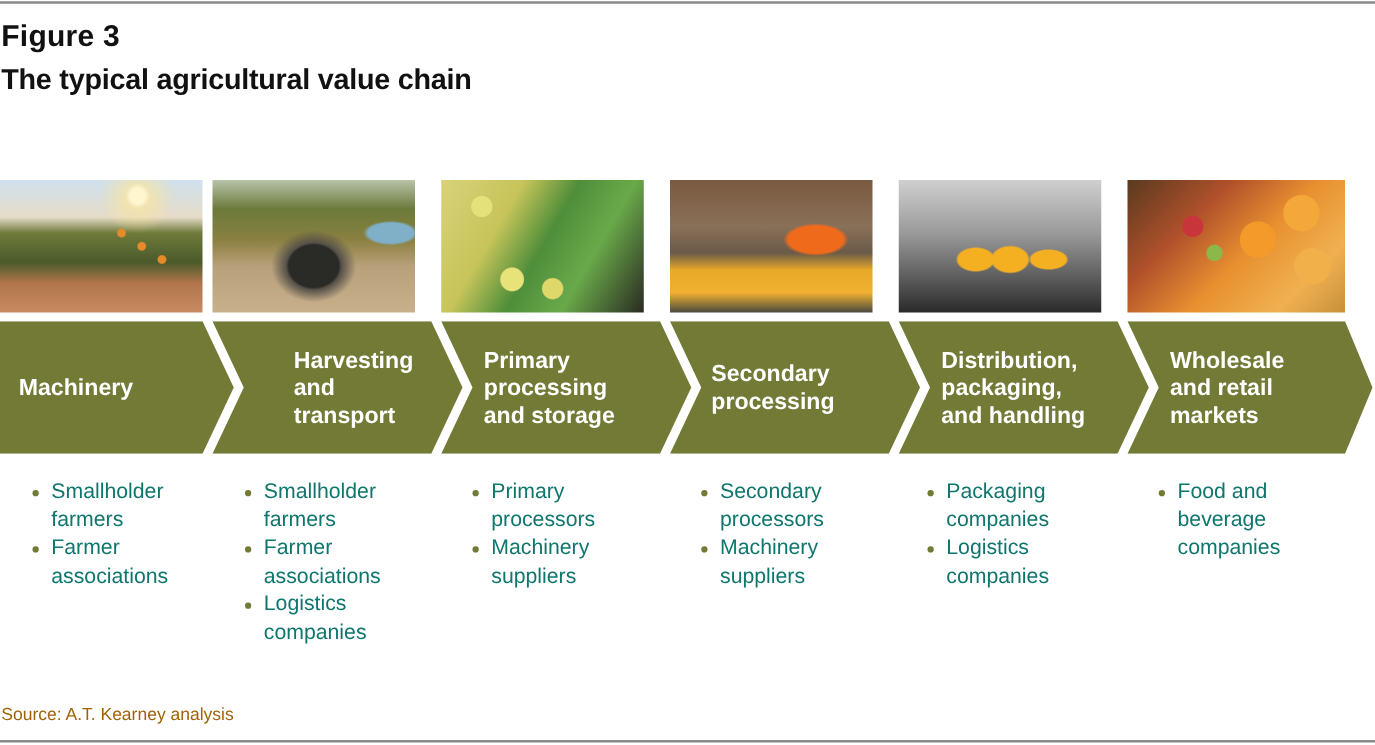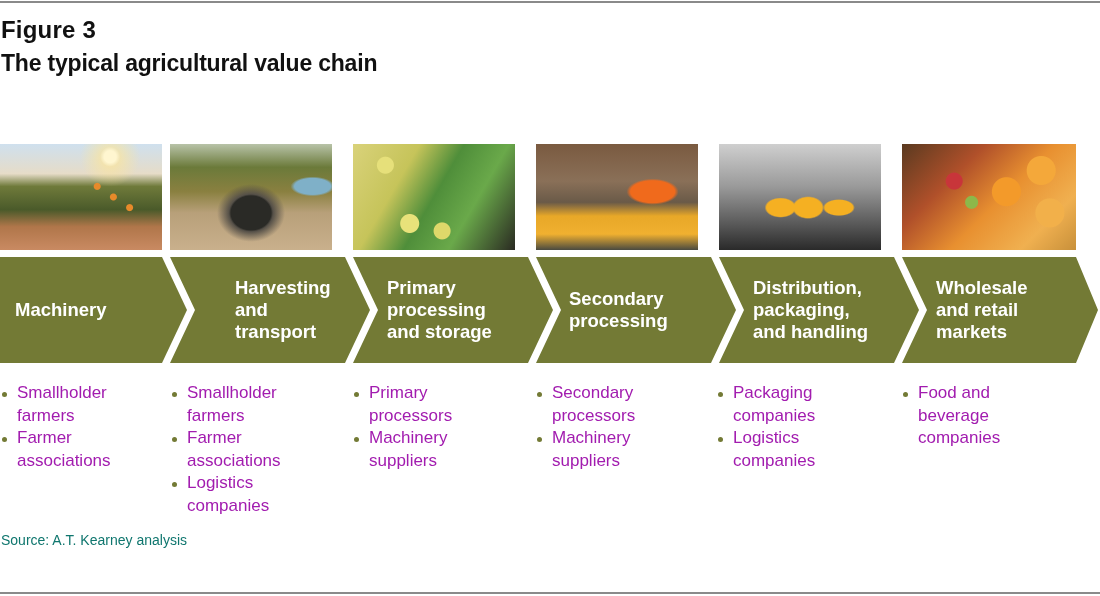--- a/index.html
+++ b/index.html
@@ -46,24 +46,24 @@
           linear-gradient(135deg, #5a3a20 0%, #b0502a 30%, #e89030 55%, #f0b050 80%, #c8903a 100%); }
 
   .chain { position: absolute; top: 257px; left: 0; width: 1100px; height: 106px; }
   .chain svg { position: absolute; left: 0; top: 0; }
   .stage-label { position: absolute; top: 0; height: 106px; display: flex; align-items: center;
                  color: #ffffff; font-weight: bold; font-size: 18.5px; line-height: 22px; }
   .stage-label span { display: block; white-space: pre-line; }
 
   .actors { position: absolute; top: 382px; }
   .actors ul { list-style: none; margin: 0; padding: 0; }
-  .actors li { position: relative; padding-left: 17px; font-size: 17px; line-height: 22.5px; color: #a21caf; white-space: pre-line; }
+  .actors li { position: relative; padding-left: 17px; font-size: 17px; line-height: 22.5px; color: #0f766e; white-space: pre-line; margin-left: 24px; }
   .actors li::before { content: ""; position: absolute; left: 2px; top: 10px; width: 5px; height: 5px; border-radius: 50%; background: #737a35; }
 
-  .source { position: absolute; left: 1px; top: 532px; font-size: 14px; color: #0f766e; }
+  .source { position: absolute; left: 1px; top: 563px; font-size: 14px; color: #a16207; }
 </style>
 </head>
 <body>
 
 <div class="rule top"></div>
 
 <div class="fig-label">Figure 3</div>
 <div class="fig-title">The typical agricultural value chain</div>
 
 <div class="photos">

